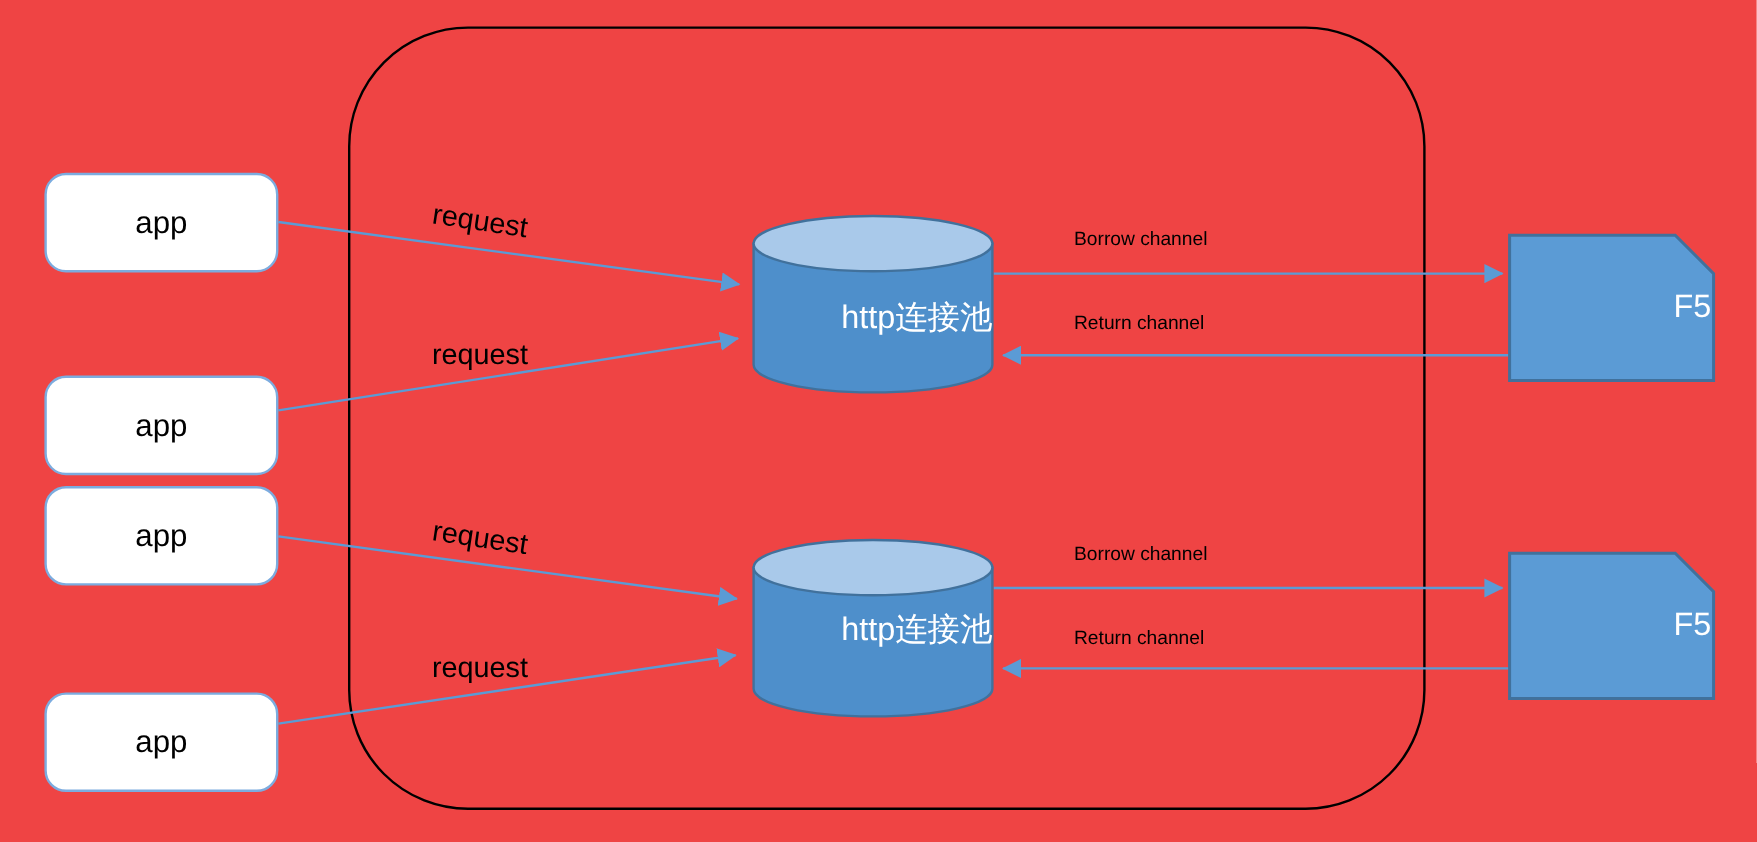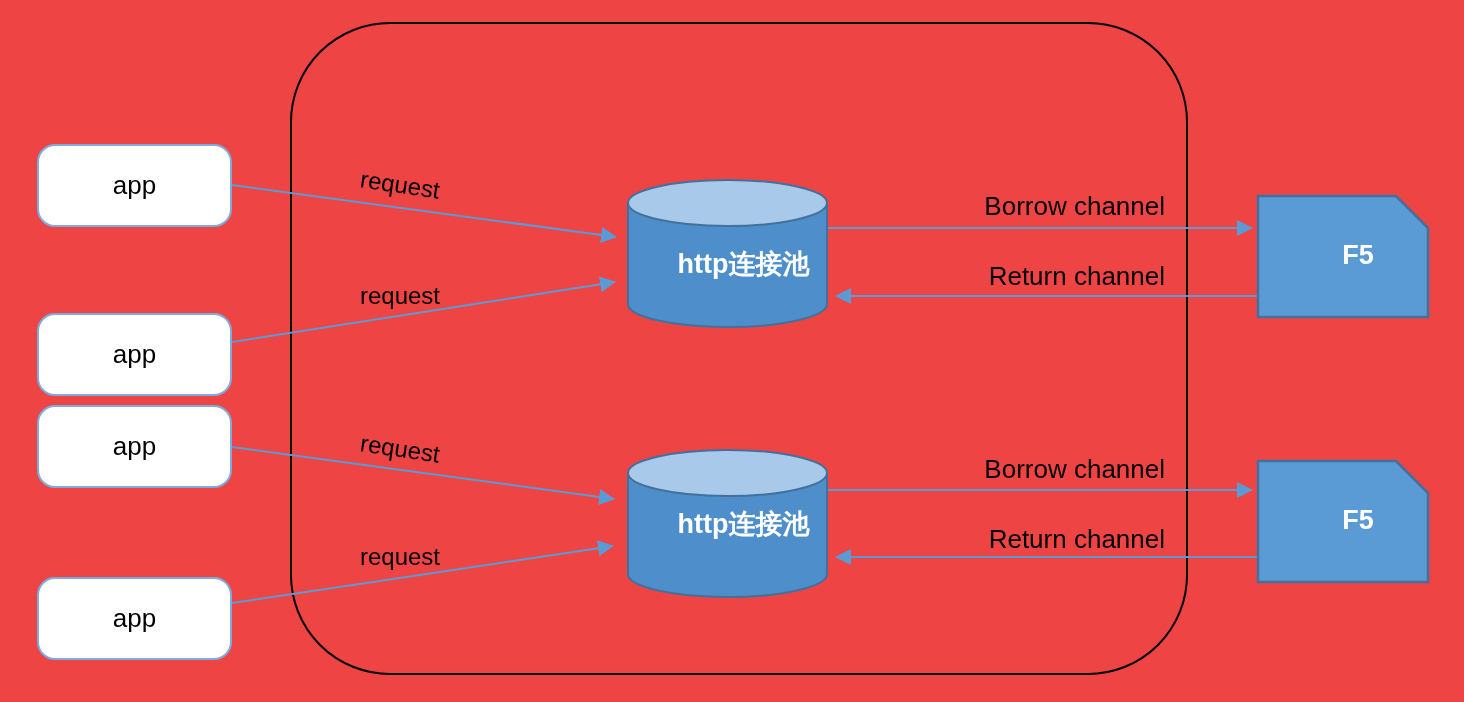--- a/index.html
+++ b/index.html
@@ -15,24 +15,24 @@
   .svg-layer { position:absolute; left:0; top:0; width:1464px; height:702px; }
   .app-box {
     position:absolute; width:195px; height:83px; box-sizing:border-box;
     background:#ffffff; border:2px solid #7cacdf; border-radius:18px;
     display:flex; align-items:center; justify-content:center;
     font-size:26px; color:#000000;
   }
   .lbl { position:absolute; color:#000000; white-space:nowrap; }
   .request-label { width:100px; text-align:center; font-size:24px; }
   .rot { transform:rotate(8.5deg); }
-  .channel-label { width:270px; text-align:right; font-size:26px; }
+  .channel-label { width:270px; text-align:left; font-size:16px; }
   .shape-label {
-    position:absolute; color:#ffffff; text-align:center;
-    font-size:27px; font-weight:700; white-space:nowrap;margin-left:16px;
+    position:absolute; color:#ffffff; text-align:right;
+    font-size:27px; font-weight:400; white-space:nowrap;
   }
   .pool-label { width:199px; }
   .f5-label { width:168px; }
 </style>
 </head>
 <body>
 
 <div class="canvas">
 
   <div class="boundary"></div>

